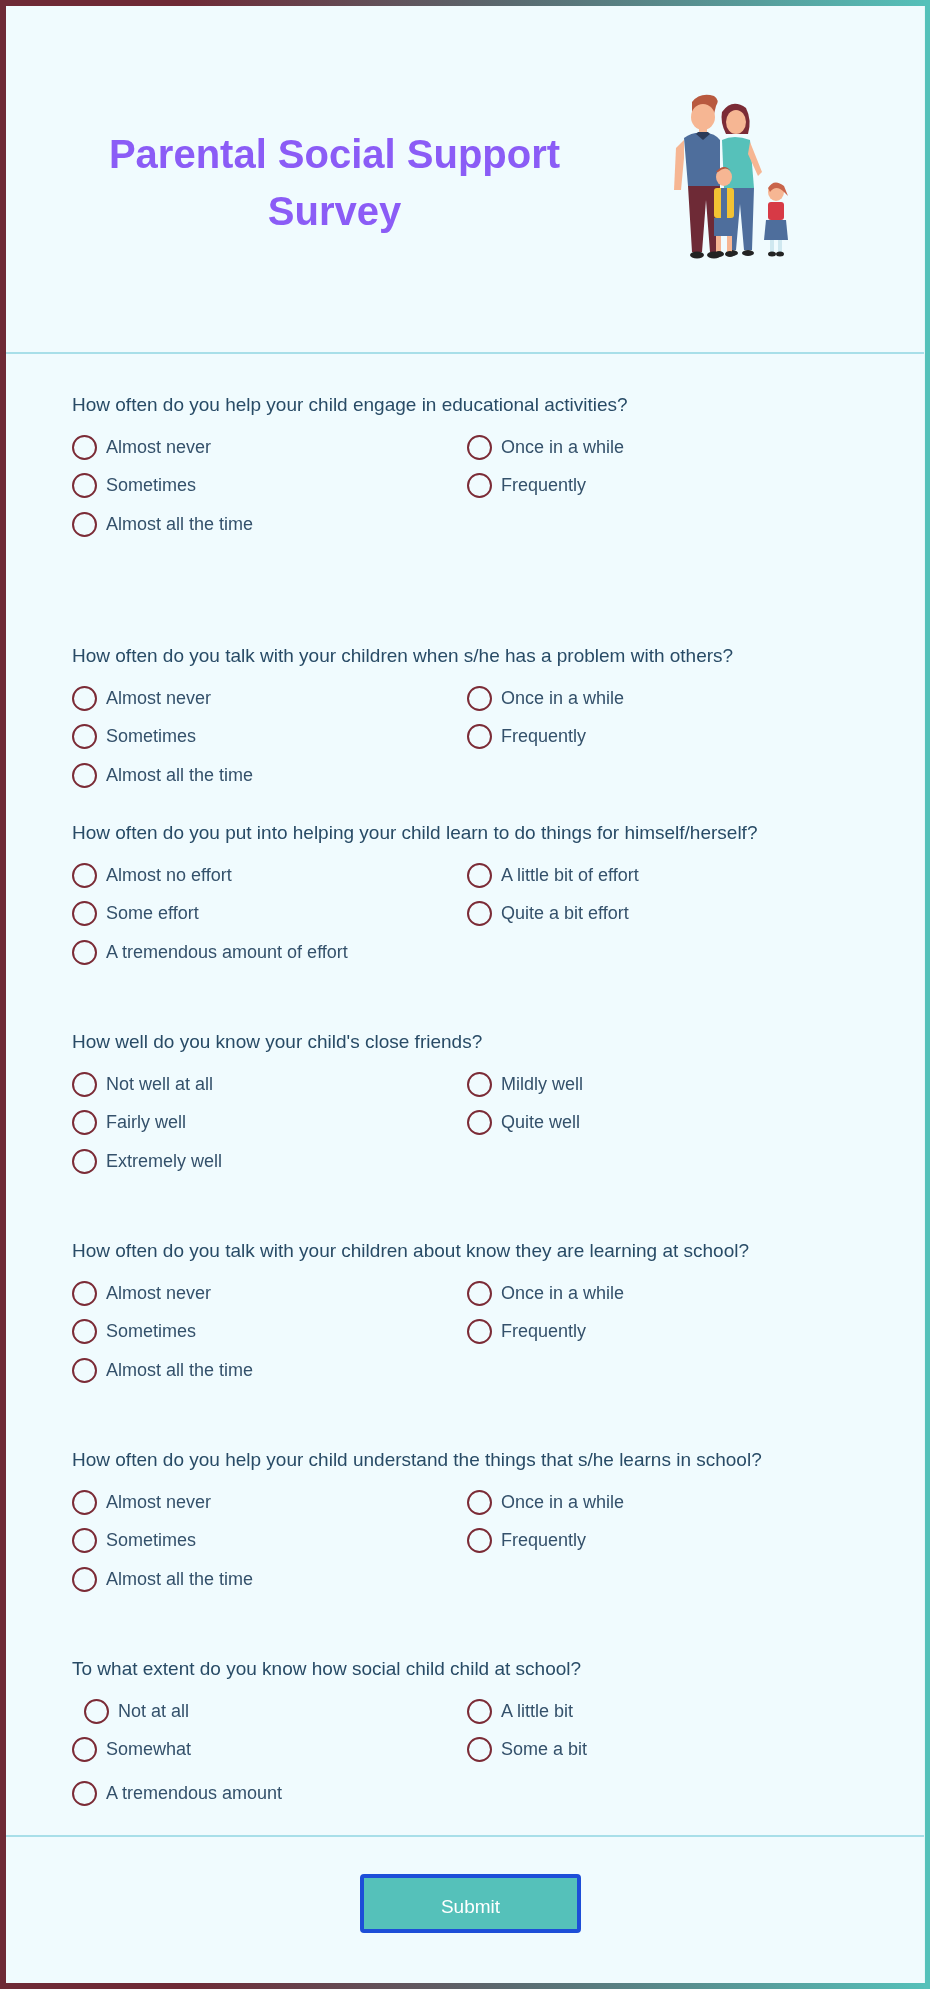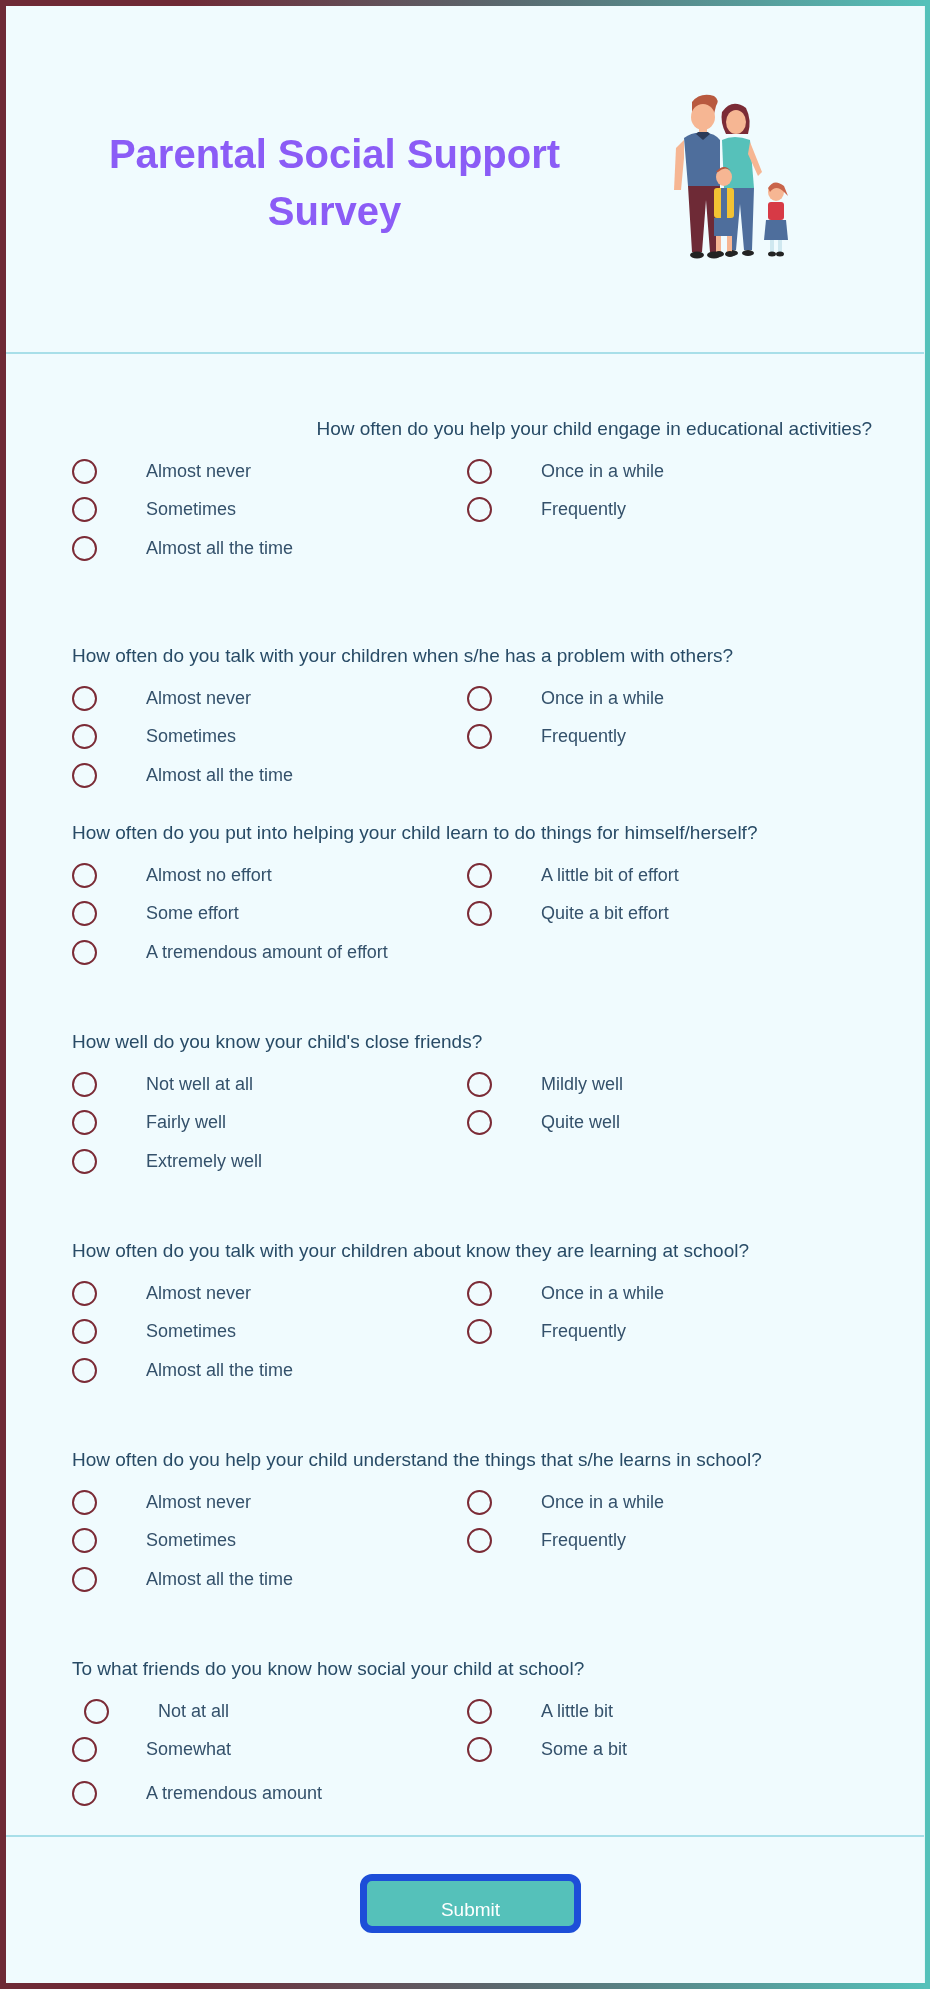--- a/index.html
+++ b/index.html
@@ -34,25 +34,25 @@
   .options { position: relative; margin-top: 12px; }
   .opt {
     position: absolute; display: flex; align-items: center; height: 30px;
     cursor: pointer;
   }
   .radio {
     width: 20px; height: 20px; border-radius: 50%;
     border: 2.5px solid #7b2b36; box-sizing: border-box;
     width: 25px; height: 25px; margin-right: 9px; background: transparent; flex: none;
   }
-  .opt-label { font-size: 18px; color: #34516b; white-space: nowrap; margin-left: 40px; }
+  .opt-label { font-size: 18px; color: #34516b; white-space: nowrap; }
 
   .submit {
     position: absolute; left: 354px; top: 1868px; width: 221px; height: 59px;
-    background: #55c1ba; border: 7px solid #1d4ed8; border-radius: 12px; box-sizing: border-box;
+    background: #55c1ba; border: 4px solid #1d4ed8; border-radius: 4px; box-sizing: border-box;
     color: #ffffff; font-size: 19px; text-align: center; line-height: 57px; cursor: pointer;
     font-family: "Liberation Sans", "DejaVu Sans", sans-serif; padding: 0;
   }
 </style>
 </head>
 <body>
 
 <div class="left-bar"></div>
 <div class="right-bar"></div>
 
@@ -97,21 +97,21 @@
       <path d="M96 128 L116 128 L118 148 L94 148 Z" fill="#4e6e9c"></path>
       <rect x="100" y="148" width="4" height="12" fill="#cfe8f0"></rect>
       <rect x="108" y="148" width="4" height="12" fill="#cfe8f0"></rect>
       <ellipse cx="102" cy="162" rx="4" ry="2.5" fill="#232323"></ellipse>
       <ellipse cx="110" cy="162" rx="4" ry="2.5" fill="#232323"></ellipse>
     </svg>
   </div>
 
   <div class="divider top"></div>
 
-  <div class="question" style="top: 408px; text-align: right;">
+  <div class="question" style="top: 384px;">
     <p class="q-label">How often do you help your child engage in educational activities?</p>
     <div class="options">
       <label class="opt" style="left:0;top:0;">
           <span class="radio"></span>
           <span class="opt-label">Almost never</span>
         </label>
       <label class="opt" style="left:395px;top:0;">
           <span class="radio"></span>
           <span class="opt-label">Once in a while</span>
         </label>
@@ -254,21 +254,21 @@
           <span class="opt-label">Frequently</span>
         </label>
       <label class="opt" style="left:0;top:77px;">
           <span class="radio"></span>
           <span class="opt-label">Almost all the time</span>
         </label>
     </div>
   </div>
 
   <div class="question" style="top: 1648px;">
-    <p class="q-label">To what friends do you know how social your child at school?</p>
+    <p class="q-label">To what extent do you know how social child child at school?</p>
     <div class="options">
       <label class="opt" style="left:12px;top:0;">
           <span class="radio"></span>
           <span class="opt-label">Not at all</span>
         </label>
       <label class="opt" style="left:395px;top:0;">
           <span class="radio"></span>
           <span class="opt-label">A little bit</span>
         </label>
       <label class="opt" style="left:0;top:38px;">

